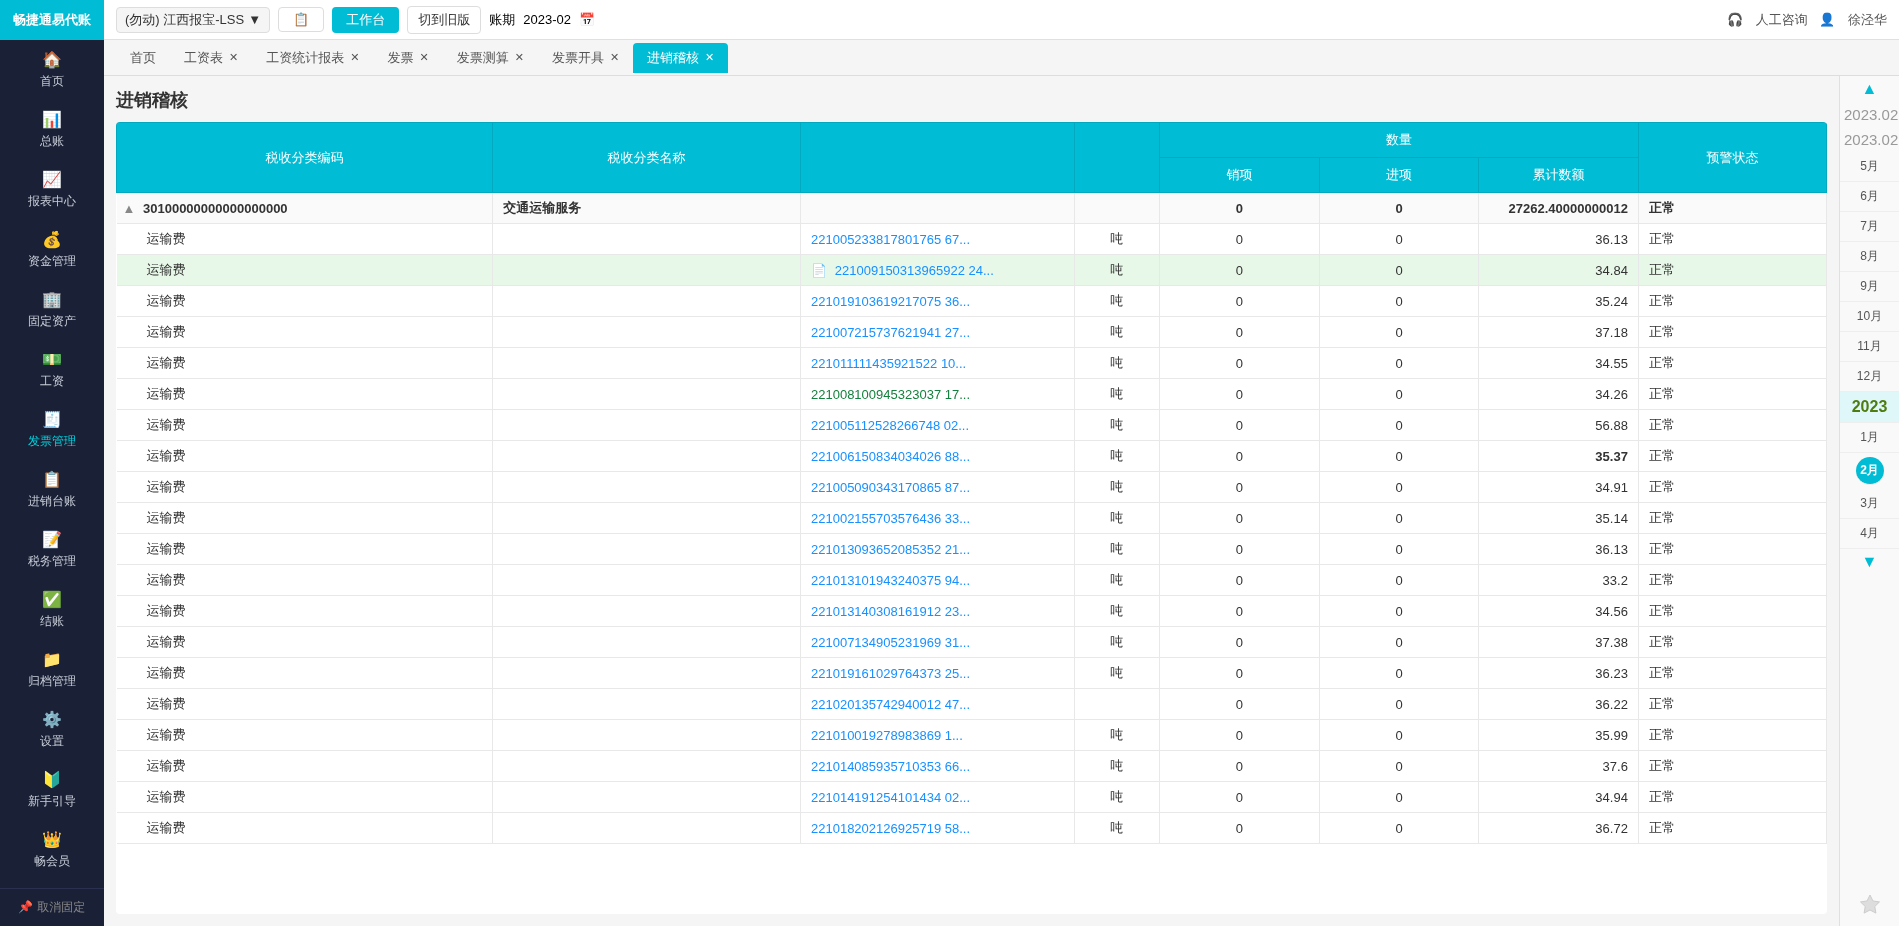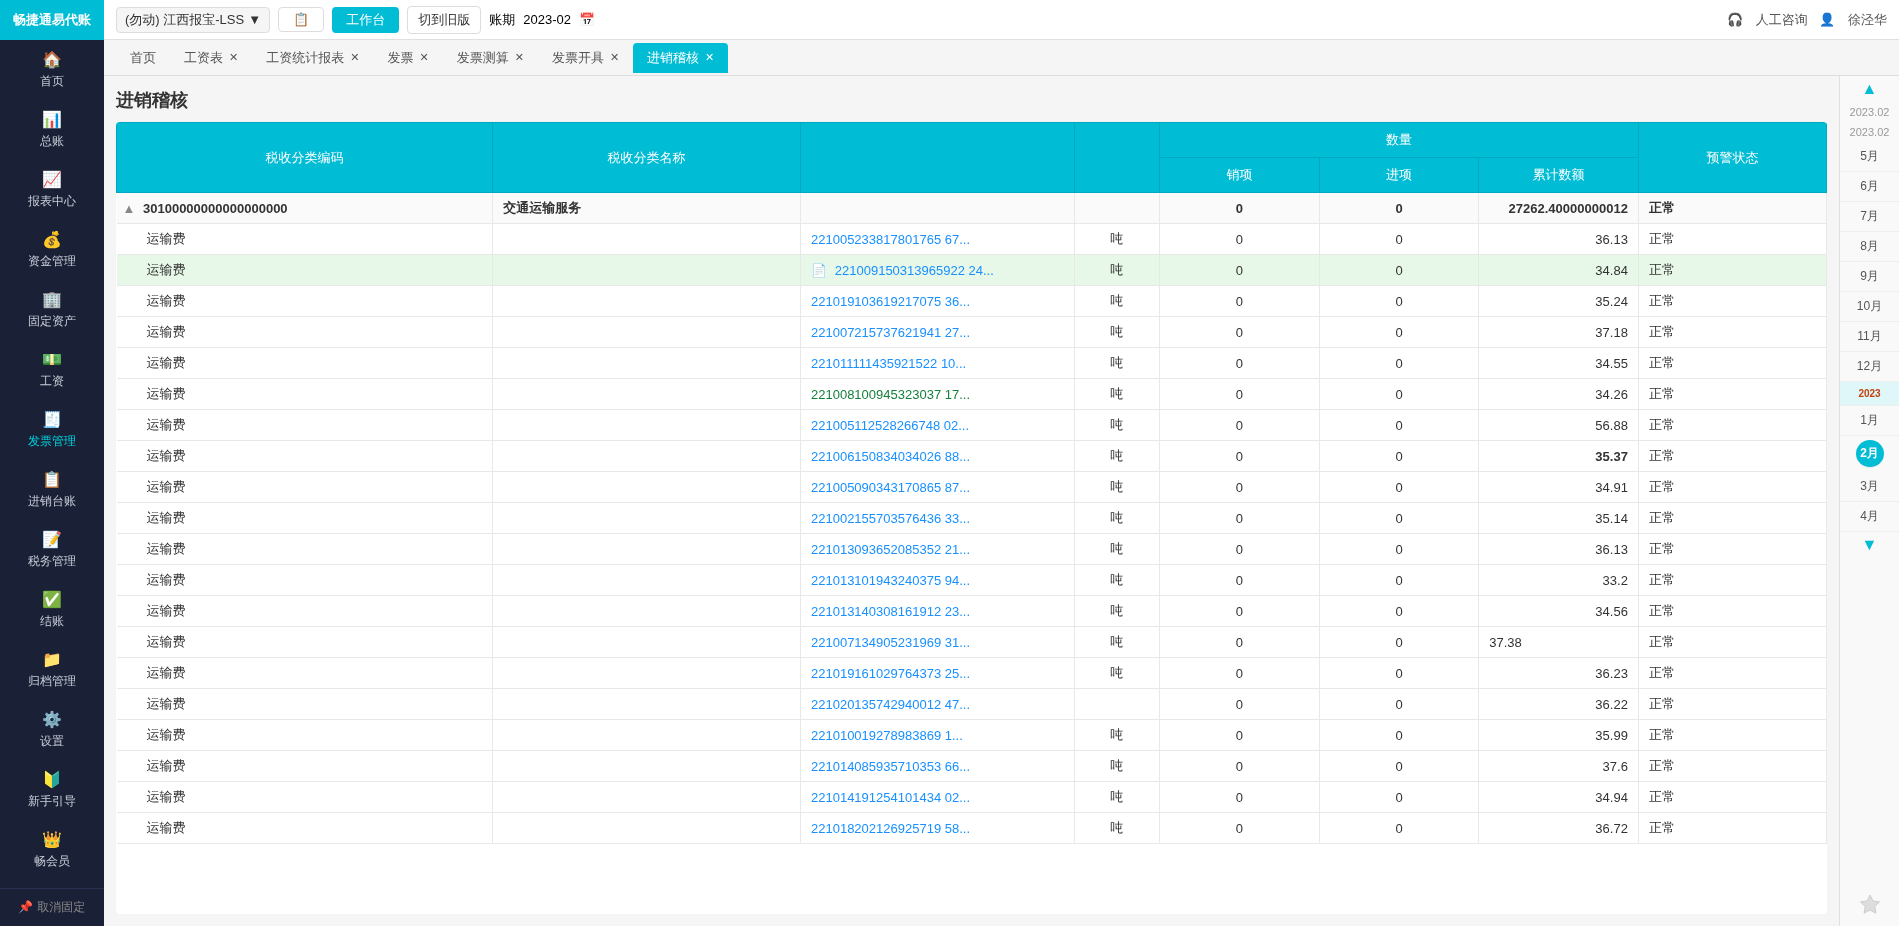--- a/index.html
+++ b/index.html
@@ -268,23 +268,23 @@
       overflow: hidden;
     }
     .calendar-item {
       padding: 6px 4px;
       text-align: center;
       font-size: 12px;
       color: #555;
       cursor: pointer;
       border-bottom: 1px solid #eee;
     }
-    .calendar-item.current-year { color: #c2410c; font-weight: bold; font-size: 10px; background: #e0f7fa; }
+    .calendar-item.current-year { color: #4d7c0f; font-weight: bold; font-size: 16px; background: #e0f7fa; }
     .calendar-item.current-month { color: white; background: #00bcd4; font-weight: bold; border-radius: 50%; margin: 2px auto; width: 28px; height: 28px; display: flex; align-items: center; justify-content: center; }
-    .calendar-year-label { font-size: 11px; color: #999; padding: 4px; text-align: center; }
+    .calendar-year-label { font-size: 15px; color: #999; padding: 4px; text-align: left; }
     .nav-arrow { text-align: center; padding: 4px; cursor: pointer; color: #00bcd4; font-size: 16px; }
   </style>
 </head>
 <body>
 
 <div class="sidebar">
   <div class="sidebar-logo">畅捷通易代账</div>
 
   <div class="sidebar-item">
     <span class="icon">🏠</span>
@@ -608,21 +608,21 @@
             <tr>
         <td style="padding-left:30px;">运输费</td>
         <td></td>
         <td style="color:#1890ff;">
           
           221007134905231969 31...
         </td>
         <td style="text-align:center;">吨</td>
         <td style="text-align:center;">0</td>
         <td style="text-align:center;">0</td>
-        <td style="">37.38</td>
+        <td style="text-align:right;">37.38</td>
         <td>正常</td>
       </tr>
             <tr>
         <td style="padding-left:30px;">运输费</td>
         <td></td>
         <td style="color:#1890ff;">
           
           221019161029764373 25...
         </td>
         <td style="text-align:center;">吨</td>

